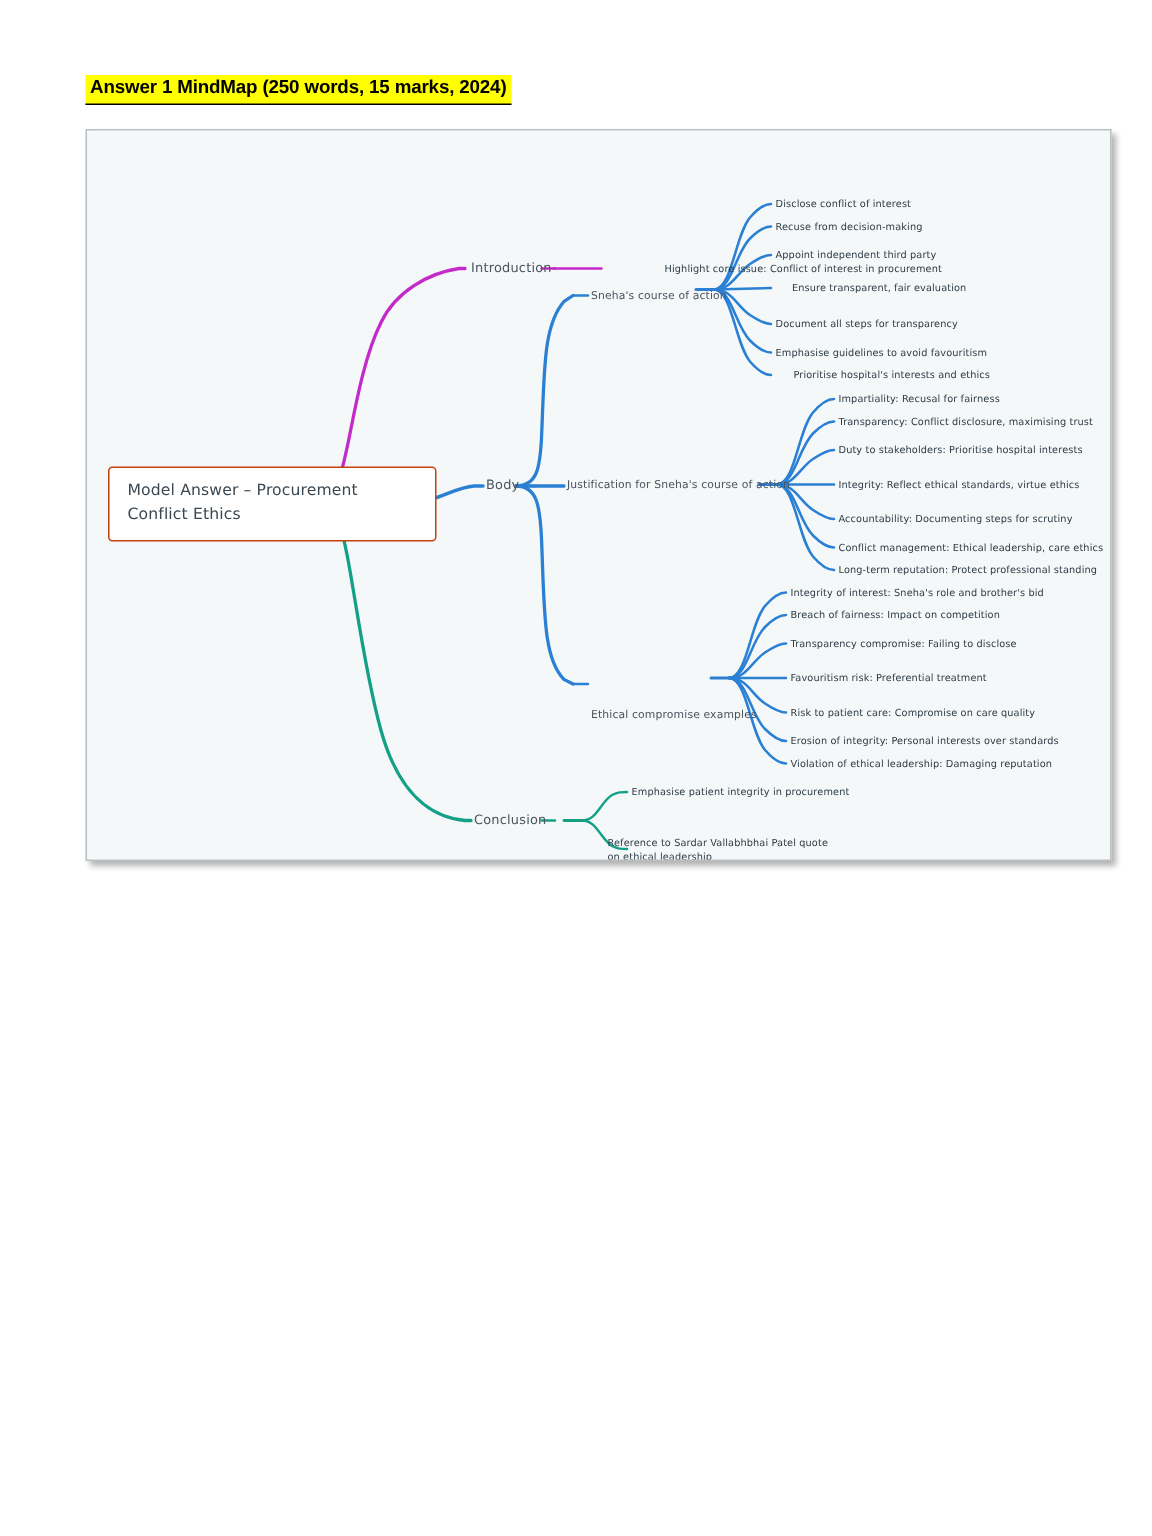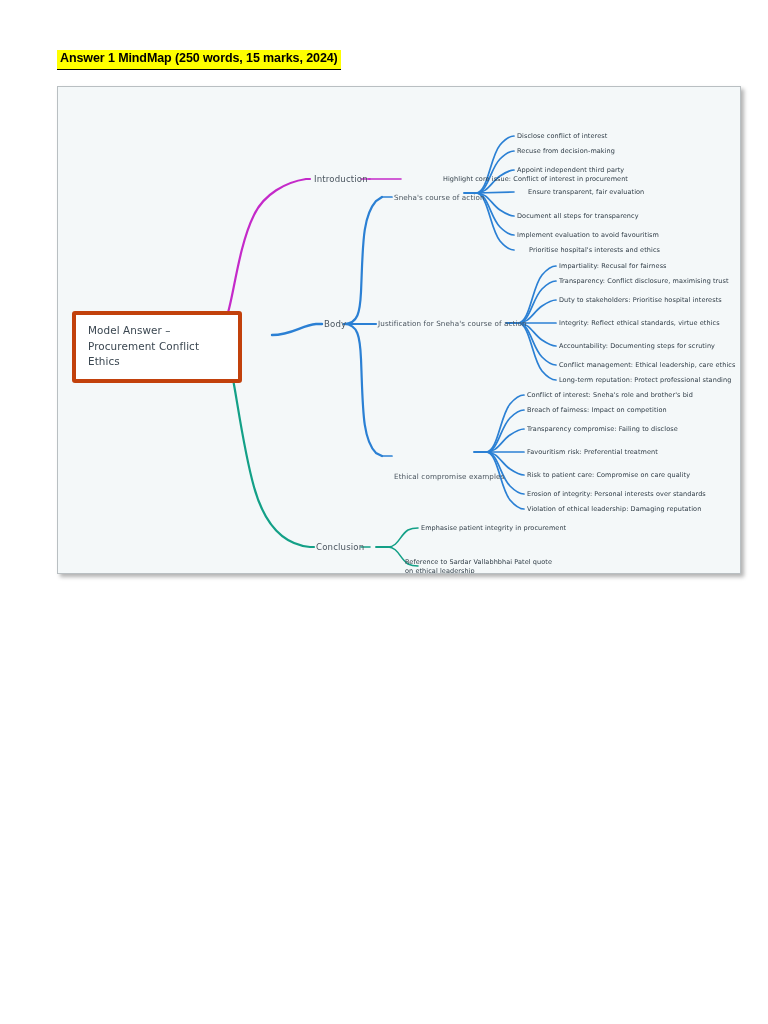--- a/index.html
+++ b/index.html
@@ -52,24 +52,24 @@
     top: 0;
     width: 684px;
     height: 488px;
     display: block;
   }
   
   #root-node {
     position: absolute;
     left: 14px;
     top: 224px;
-    width: 170px;
+    width: 219px;
     min-height: 40px;
     background: #ffffff;
-    border: 4px solid #c2410c;
+    border: 1px solid #c2410c;
     border-radius: 3px;
     box-sizing: border-box;
     padding: 8px 10px 9px 12px;
     font-family: "DejaVu Sans", sans-serif;
     font-size: 10.4px;
     line-height: 1.5;
     color: #3a4650;
     letter-spacing: 0.1px;
   }
   
@@ -184,32 +184,32 @@
 
     <div class="node-label level2" style="left:320px; top:236px;">Justification for Sneha's course of action</div>
 
     <div class="node-label level2" style="left:336px; top:369px;margin-top:20px;">Ethical compromise examples</div>
 
     <div class="node-label leaf" style="left:459px; top:49px;">Disclose conflict of interest</div>
     <div class="node-label leaf" style="left:459px; top:64px;">Recuse from decision-making</div>
     <div class="node-label leaf" style="left:459px; top:83px;">Appoint independent third party</div>
     <div class="node-label leaf" style="left:459px; top:105px;margin-left:11px;">Ensure transparent, fair evaluation</div>
     <div class="node-label leaf" style="left:459px; top:129px;">Document all steps for transparency</div>
-    <div class="node-label leaf" style="left:459px; top:148px;">Implement evaluation to avoid favouritism</div>
+    <div class="node-label leaf" style="left:459px; top:148px;">Emphasise guidelines to avoid favouritism</div>
     <div class="node-label leaf" style="left:459px; top:163px;padding-left:12px;">Prioritise hospital's interests and ethics</div>
 
     <div class="node-label leaf" style="left:501px; top:179px;">Impartiality: Recusal for fairness</div>
     <div class="node-label leaf" style="left:501px; top:194px;">Transparency: Conflict disclosure, maximising trust</div>
     <div class="node-label leaf" style="left:501px; top:213px;">Duty to stakeholders: Prioritise hospital interests</div>
     <div class="node-label leaf" style="left:501px; top:236px;">Integrity: Reflect ethical standards, virtue ethics</div>
     <div class="node-label leaf" style="left:501px; top:259px;">Accountability: Documenting steps for scrutiny</div>
     <div class="node-label leaf" style="left:501px; top:278px;">Conflict management: Ethical leadership, care ethics</div>
     <div class="node-label leaf" style="left:501px; top:293px;">Long-term reputation: Protect professional standing</div>
 
-    <div class="node-label leaf" style="left:469px; top:308px;">Conflict of interest: Sneha's role and brother's bid</div>
+    <div class="node-label leaf" style="left:469px; top:308px;">Integrity of interest: Sneha's role and brother's bid</div>
     <div class="node-label leaf" style="left:469px; top:323px;">Breach of fairness: Impact on competition</div>
     <div class="node-label leaf" style="left:469px; top:342px;">Transparency compromise: Failing to disclose</div>
     <div class="node-label leaf" style="left:469px; top:365px;">Favouritism risk: Preferential treatment</div>
     <div class="node-label leaf" style="left:469px; top:388px;">Risk to patient care: Compromise on care quality</div>
     <div class="node-label leaf" style="left:469px; top:407px;">Erosion of integrity: Personal interests over standards</div>
     <div class="node-label leaf" style="left:469px; top:422px;">Violation of ethical leadership: Damaging reputation</div>
 
     <div class="node-label leaf" style="left:363px; top:441px;">Emphasise patient integrity in procurement</div>
     <div class="node-label leaf wrap" style="left:347px; top:479px;">Reference to Sardar Vallabhbhai Patel quote on ethical leadership</div>
 

